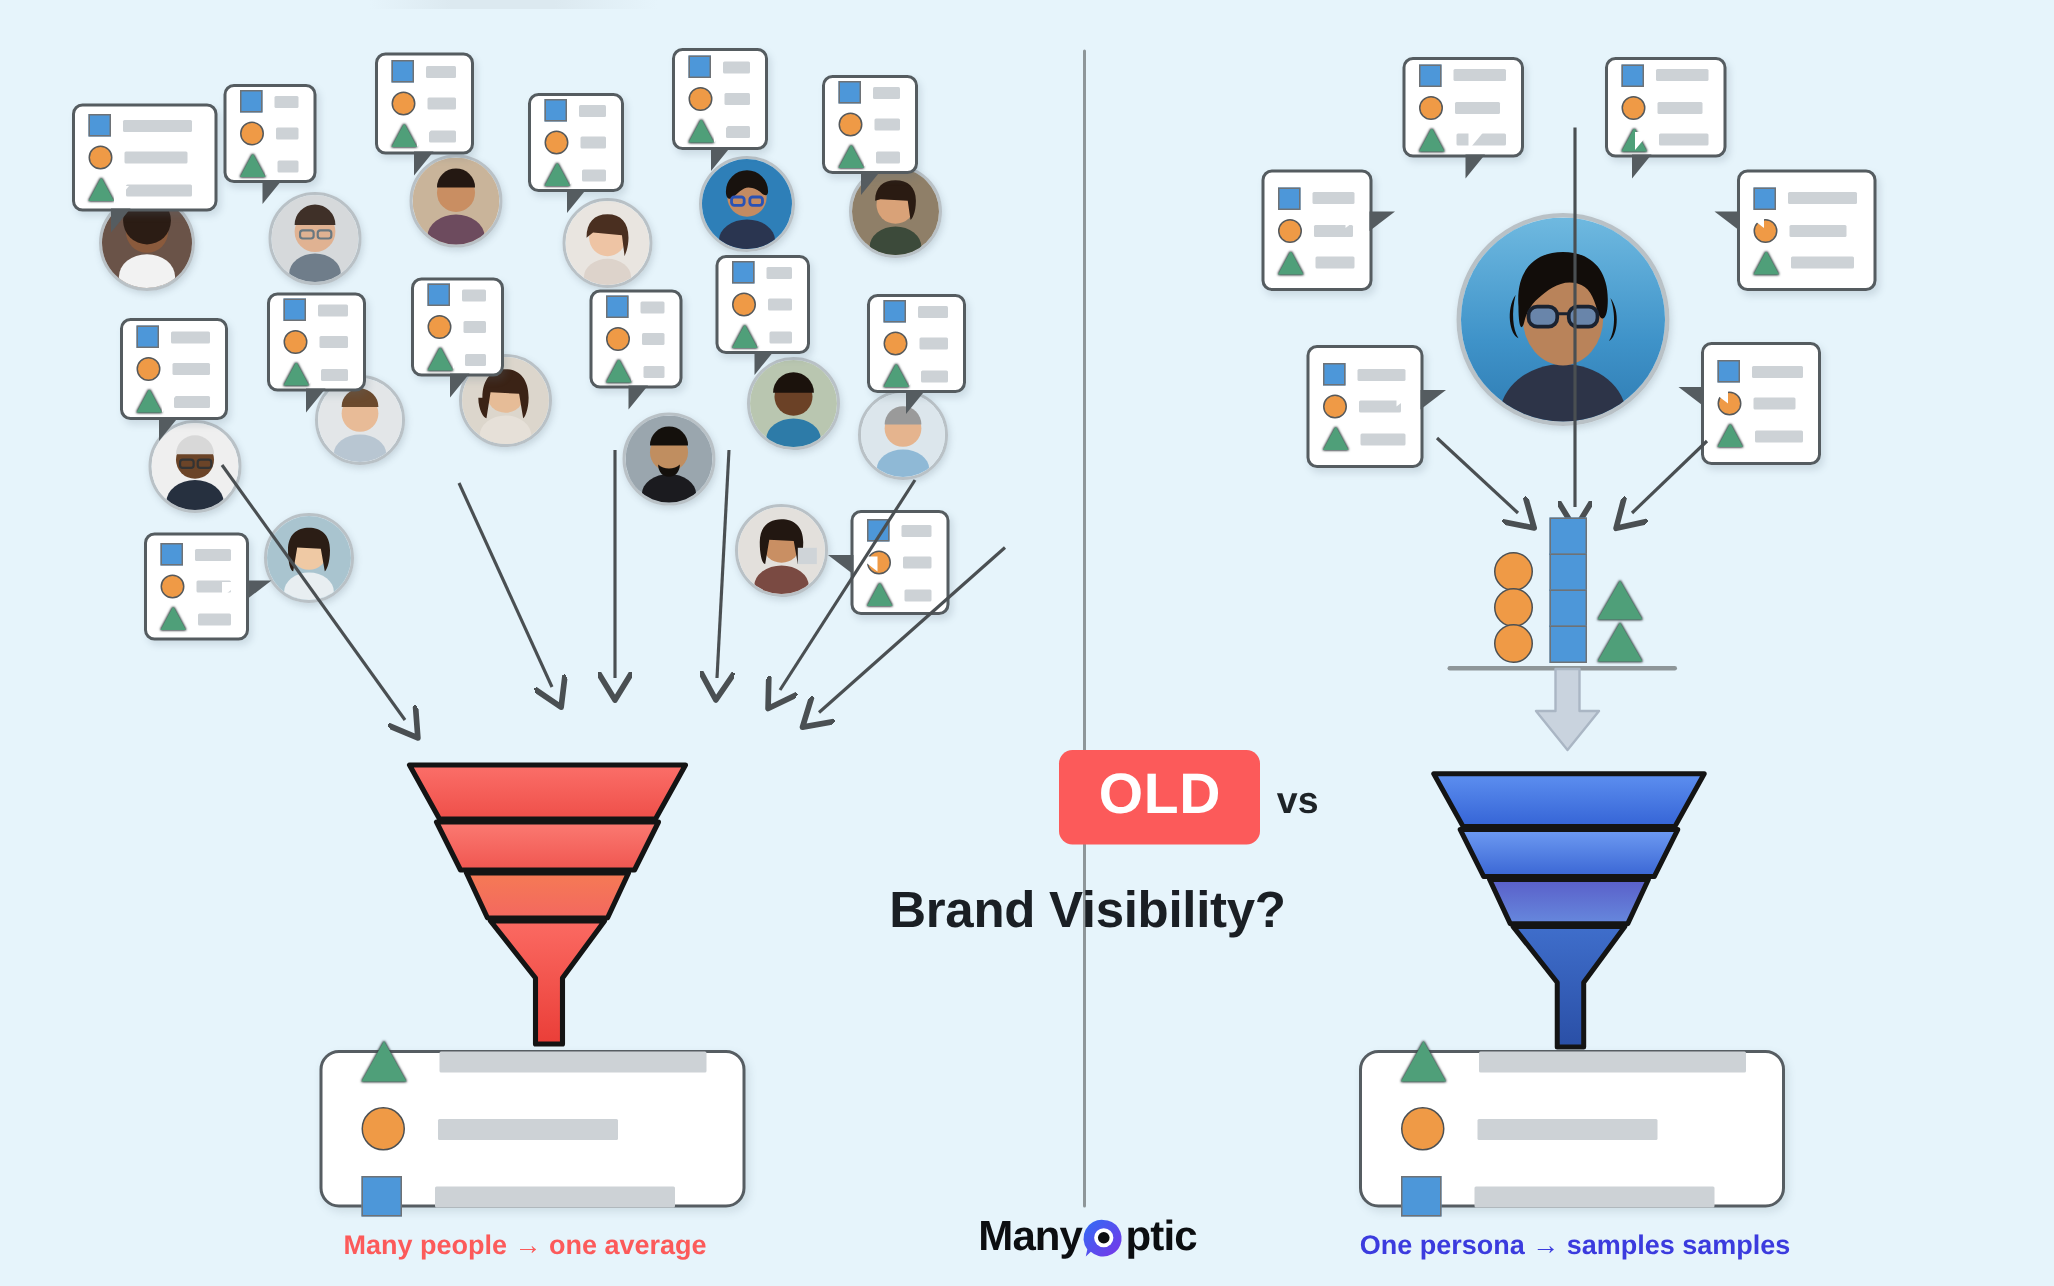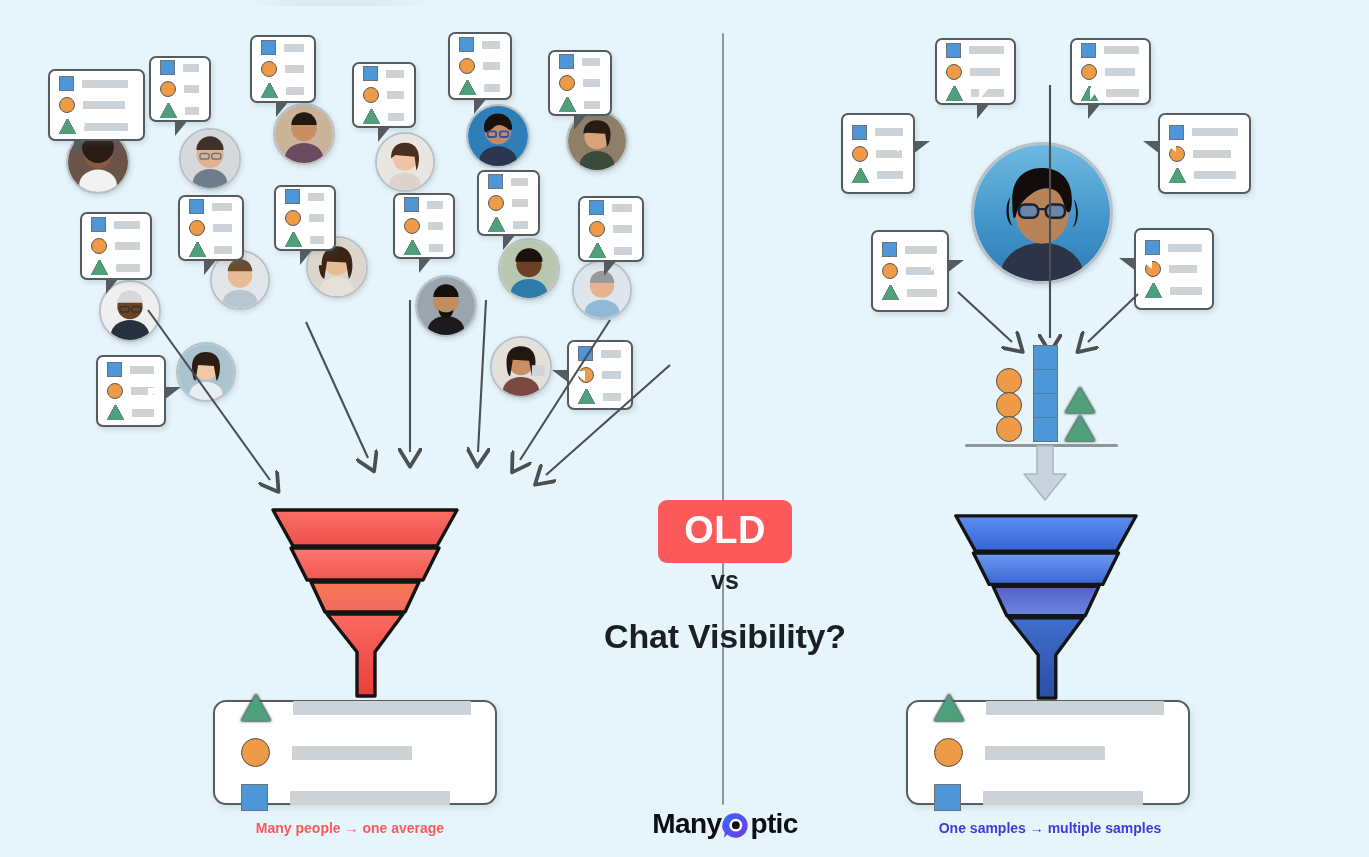--- a/index.html
+++ b/index.html
@@ -124,21 +124,21 @@
   #vs-label {
     font-size: 25px; font-weight: bold; color: #1e2327;
     padding: 0 11px; position: relative; top: 3px;
   }
   #center-block {
     position: absolute;
     left: 560px; top: 500px;
     width: 330px;
     text-align: center;
   }
-  #badge-row { display: flex; align-items: center; justify-content: flex-end; flex-direction: column; }
+  #badge-row { display: flex; align-items: center; justify-content: flex-end; }
   #headline {
     margin-top: 22px;
     font-size: 34px;
     font-weight: bold;
     color: #1a1f24;
     line-height: 1.32;
     letter-spacing: -0.2px;
   }
 
   
@@ -167,21 +167,21 @@
   }
   .r-sq {
     width: 27px; height: 27px; flex: 0 0 27px;
     background: #4d97d9; border: 1.7px solid #6e7276;
   }
   .r-bar { height: 14px; background: #cdd2d6; border-radius: 1px; }
 
   
   .caption {
     position: absolute;
-    font-size: 14px;
+    font-size: 18px;
     font-weight: bold;
     text-align: center;
     white-space: nowrap;
   }
   #caption-left  { color: #fc5a5a; left: 130px; top: 820px; width: 440px; }
   #caption-right { color: #3b3bde; left: 830px; top: 820px; width: 440px; }
 
   
   #logo {
     position: absolute;
@@ -833,30 +833,30 @@
       <div class="rrow">
         <span class="r-ci"></span>
         <span class="r-bar" style="width:120px"></span>
       </div>
       <div class="rrow">
         <span class="r-sq"></span>
         <span class="r-bar" style="width:160px"></span>
       </div>
     </div>
 
-    <div class="caption" id="caption-right">One samples → multiple samples</div>
+    <div class="caption" id="caption-right">One persona → samples samples</div>
   </div>
 
   <div id="center-block">
     <div id="badge-row">
       <span class="badge" id="badge-old">OLD</span>
       <span id="vs-label">vs</span>
     </div>
     <div id="headline">
-      <div>Chat Visibility?</div>
+      <div>Brand Visibility?</div>
     </div>
   </div>
 
   <div id="logo">
     <span>Many</span>
     <span class="mark">
       <svg width="27" height="27" viewBox="0 0 32 32">
         <defs>
           <linearGradient id="lg" x1="0" y1="0" x2="1" y2="1">
             <stop offset="0%" stop-color="#2f6df5"></stop>

